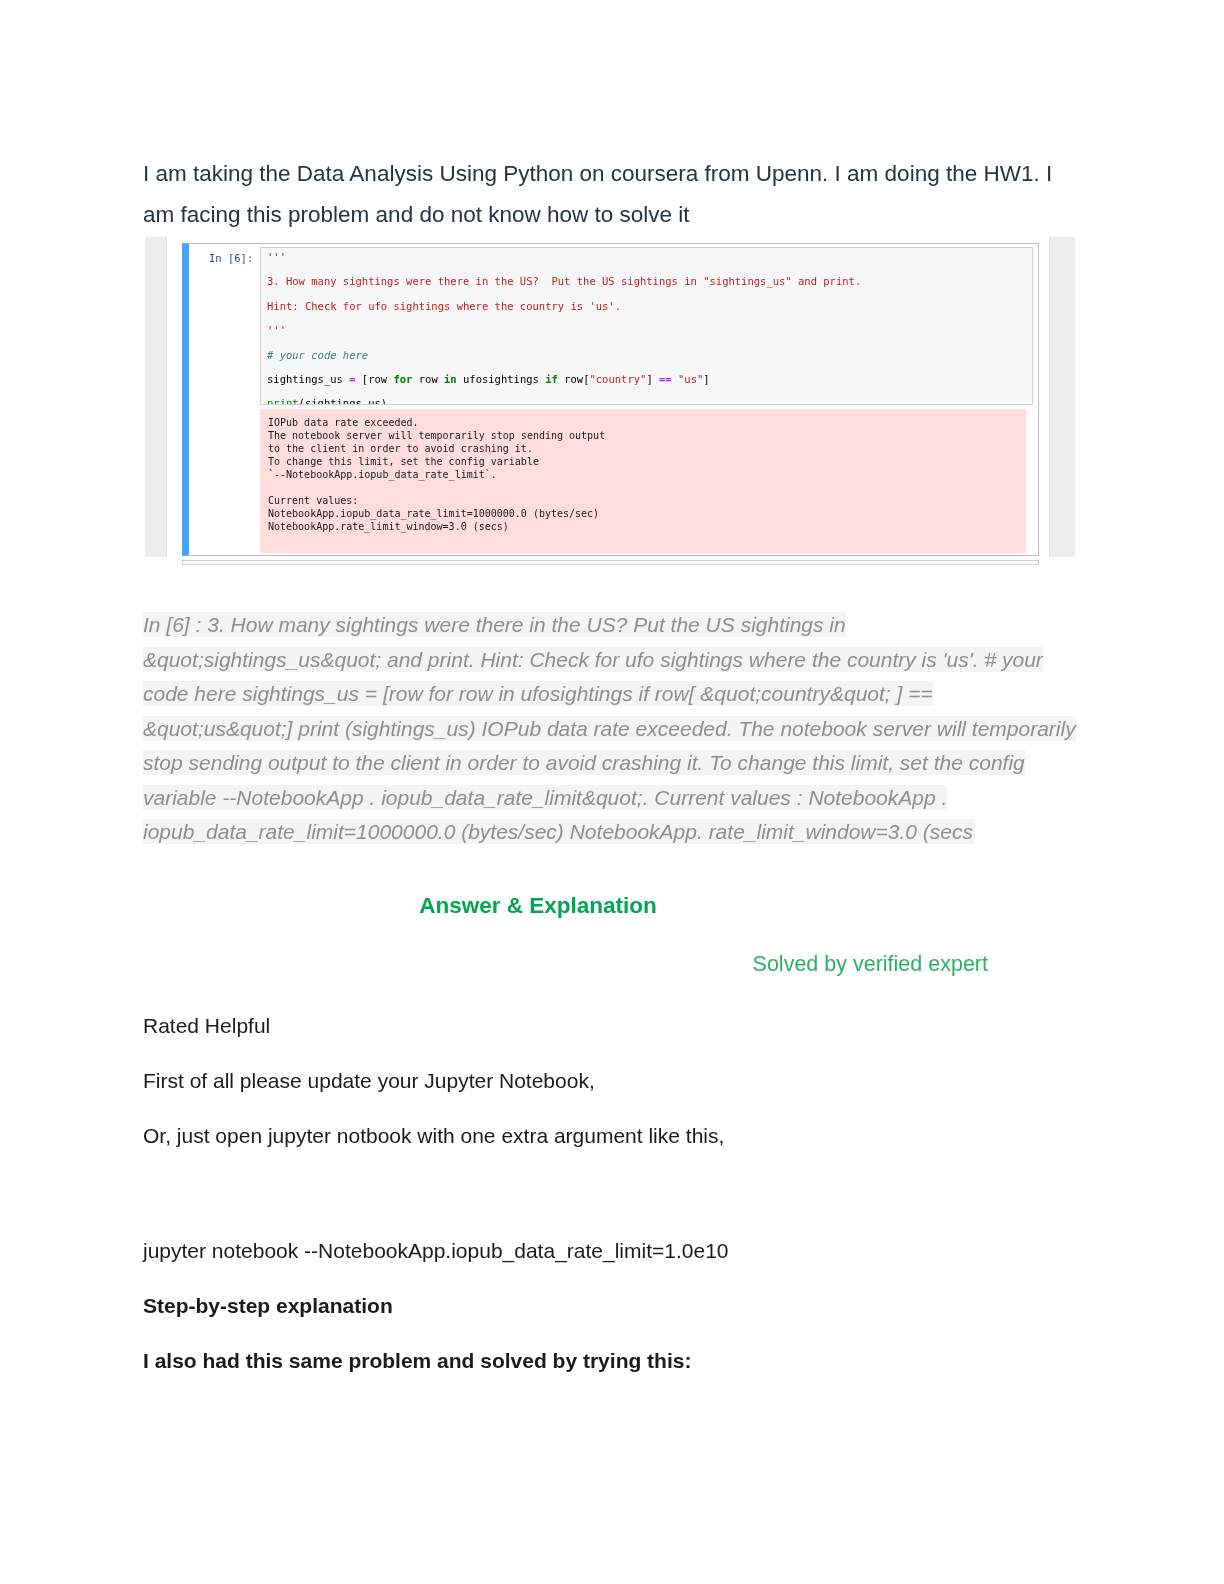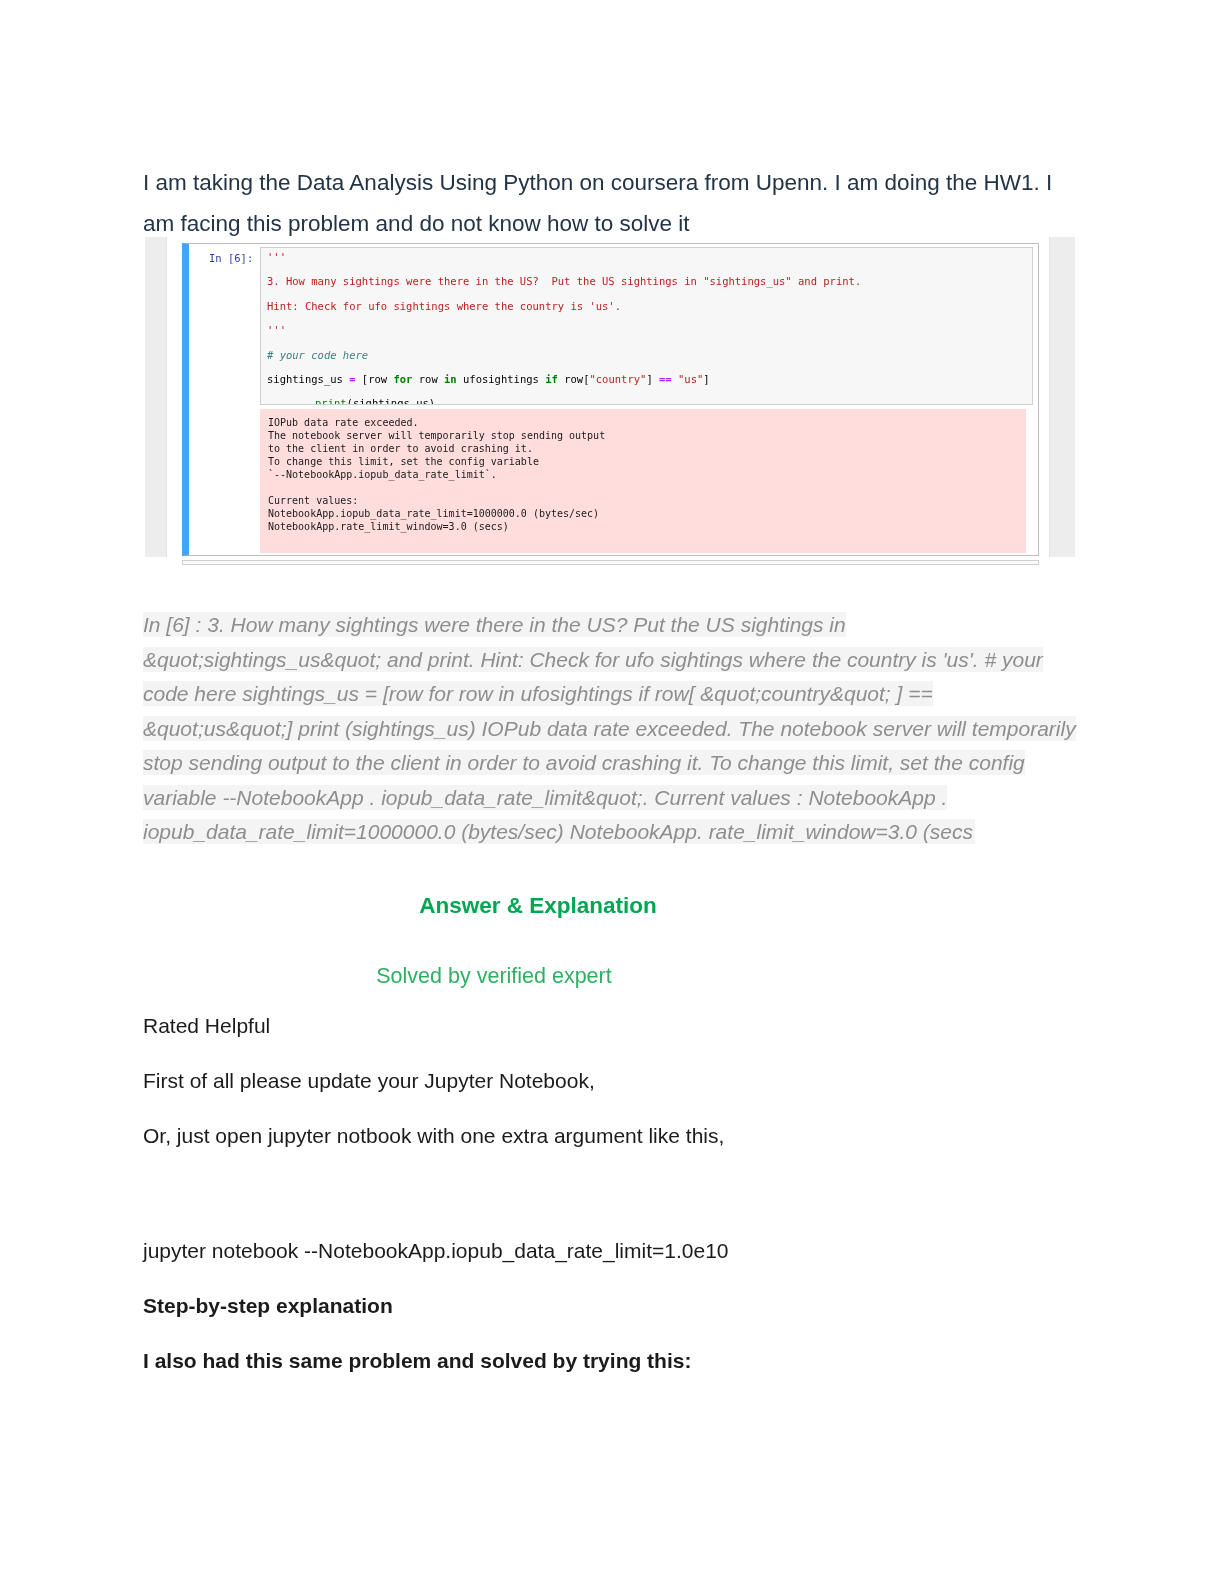--- a/index.html
+++ b/index.html
@@ -3,21 +3,21 @@
 <meta charset="utf-8">
 <style>
   html,body { margin:0; padding:0; background:#ffffff; }
   .page {
     position:relative; width:1224px; height:1584px; background:#ffffff;
     font-family:"Liberation Sans", sans-serif; overflow:hidden;
   }
 
   
   .question {
-    position:absolute; left:143px; top:139px; width:930px;
+    position:absolute; left:143px; top:130px; width:930px;
     font-size:22.5px; line-height:41px; color:#243447;
   }
 
   
   .shot { position:absolute; left:145px; top:237px; width:930px; height:326px; background:#ffffff; }
   .shot .bar { position:absolute; top:0; height:320px; background:#ededed; }
   .bar-left  { left:0;  width:21px; border-right:1px solid #e2e2e2; }
   .bar-right { right:0; width:25px; border-left:1px solid #e2e2e2; }
   .cell {
     position:absolute; left:37px; top:6px; width:857px; height:313px; box-sizing:border-box;
@@ -31,21 +31,21 @@
     position:absolute; left:71px; top:3px; right:5px; height:158px; box-sizing:border-box;
     background:#f7f7f7; border:1px solid #cfcfcf; padding:3px 6px; overflow:hidden;
     font-family:"DejaVu Sans Mono", monospace; font-size:10.5px; line-height:12.2px; color:#000;
   }
   .code-line { white-space:pre; height:12.2px; }
   .tok-plain   { color:#000000; }
   .tok-str     { color:#ba2121; }
   .tok-comment { color:#408080; font-style:italic; }
   .tok-kw      { color:#008000; font-weight:bold; }
   .tok-op      { color:#aa22ff; font-weight:bold; }
-  .tok-builtin { color:#008000;margin-left:48px; }
+  .tok-builtin { color:#008000; }
   .error-area {
     position:absolute; left:71px; top:165px; right:12px; height:144px; box-sizing:border-box;
     background:#ffdddd; padding:7px 8px; overflow:hidden;
     font-family:"DejaVu Sans Mono", monospace; font-size:10px; line-height:13px;
     color:#1a1a1a; white-space:pre;
   }
   .next-cell {
     position:absolute; left:37px; top:323px; width:857px; height:5px; box-sizing:border-box;
     border:1px solid #d0d0d0; background:#fafafa;
   }
@@ -56,22 +56,22 @@
     font-style:italic; font-size:21px; line-height:34.5px; color:#8e8e8e;
   }
   .transcript span { background:#f4f4f4; padding:1px 2px 1px 0; }
 
   
   .answer-heading {
     position:absolute; left:0; top:893px; width:1076px; text-align:center;
     font-size:22.5px; font-weight:bold; color:#00a651;
   }
   .solved {
-    position:absolute; left:0; top:952px; width:988px; text-align:center;
-    font-size:21.5px; color:#2eb062;margin-top:12px;
+    position:absolute; left:0; top:952px; width:988px; text-align:right;
+    font-size:21.5px; color:#2eb062;
   }
   .bodyline { position:absolute; left:143px; width:940px; font-size:21px; color:#1b1b1b; }
   .rated  { top:1014px; }
   .para1  { top:1069px; }
   .para2  { top:1124px; }
   .cmd    { top:1239px; }
   .step   { top:1294px; font-weight:bold; }
   .also   { top:1349px; font-weight:bold; }
 </style>
 </head>

